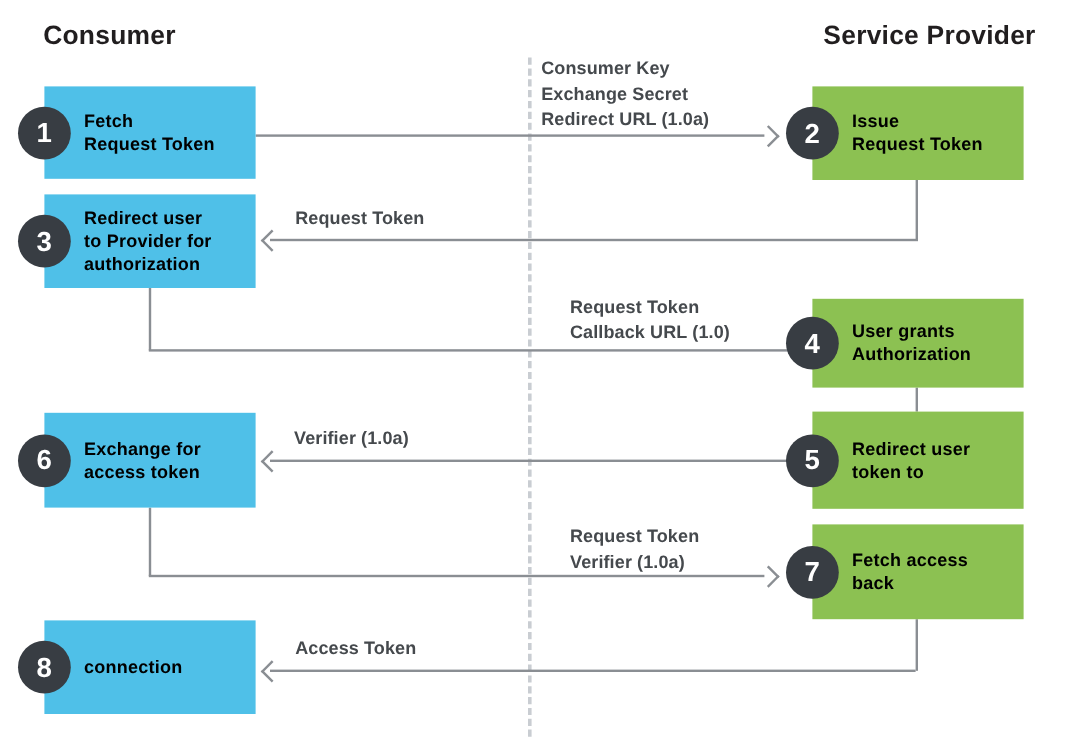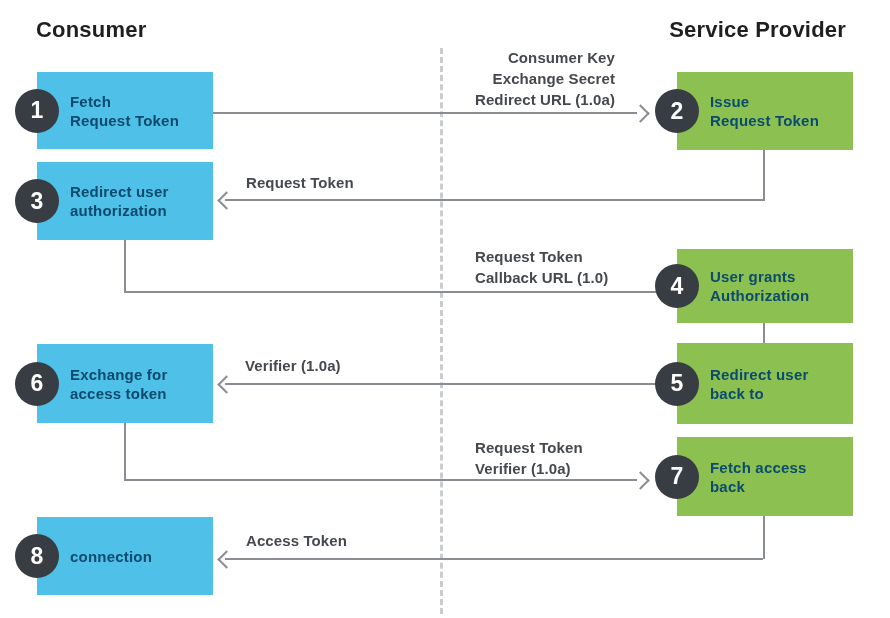--- a/index.html
+++ b/index.html
@@ -10,39 +10,39 @@
     font-family:"Liberation Sans", sans-serif;
     overflow:hidden;
   }
   .header{
     position:absolute;
     font-size:22px;font-weight:bold;
     color:#211E1F;
     letter-spacing:0.2px;
   }
   .header.left{left:36px;top:17px;}
-  .header.right{right:44px;top:17px;}
+  .header.right{right:27px;top:17px;}
 
   .divider{
     position:absolute;
     left:440px;top:48px;height:566px;width:0;
     border-left:3px dashed #C9CDD2;
   }
 
   .box{
     position:absolute;
     display:flex;flex-direction:column;justify-content:center;
     box-sizing:border-box;
     padding-left:33px;padding-right:6px;
   }
   .box.blue{background:#4FC0E8;}
   .box.green{background:#8CC152;}
   .box span{
     display:block;
-    color:#0c4a6e;font-weight:bold;
+    color:#000000;font-weight:bold;
     font-size:15px;line-height:19px;
     letter-spacing:0.2px;
   }
   .pos-1{left:37px;top:72px;width:176px;height:77px;}
   .pos-2{left:677px;top:72px;width:176px;height:78px;}
   .pos-3{left:37px;top:162px;width:176px;height:78px;}
   .pos-4{left:677px;top:249px;width:176px;height:74px;}
   .pos-5{left:677px;top:343px;width:176px;height:81px;}
   .pos-6{left:37px;top:344px;width:176px;height:79px;}
   .pos-7{left:677px;top:437px;width:176px;height:79px;}
@@ -69,21 +69,21 @@
   .chev.right{transform:rotate(45deg);}
   .chev.left{transform:rotate(-135deg);}
 
   .msg{position:absolute;}
   .msg span{
     display:block;
     color:#45494D;font-weight:bold;
     font-size:15px;line-height:21px;
     letter-spacing:0.1px;
   }
-  .m0{left:475px;top:47px;text-align:right;}
+  .m0{left:451px;top:47px;}
   .m1{left:246px;top:172px;}
   .m2{left:475px;top:246px;}
   .m3{left:245px;top:355px;}
   .m4{left:475px;top:437px;}
   .m5{left:246px;top:530px;}
 </style>
 </head>
 <body>
 
 <div id="canvas">
@@ -153,37 +153,38 @@
     </div>
     <span>Issue</span>
     <span>Request Token</span>
   </div>
 
   <div class="box blue pos-3">
     <div class="badge">
       <span>3</span>
     </div>
     <span>Redirect user</span>
+    <span>to Provider for</span>
     <span>authorization</span>
   </div>
 
   <div class="box green pos-4">
     <div class="badge">
       <span>4</span>
     </div>
     <span>User grants</span>
     <span>Authorization</span>
   </div>
 
   <div class="box green pos-5">
     <div class="badge">
       <span>5</span>
     </div>
     <span>Redirect user</span>
-    <span>back to</span>
+    <span>token to</span>
   </div>
 
   <div class="box blue pos-6">
     <div class="badge">
       <span>6</span>
     </div>
     <span>Exchange for</span>
     <span>access token</span>
   </div>
 

